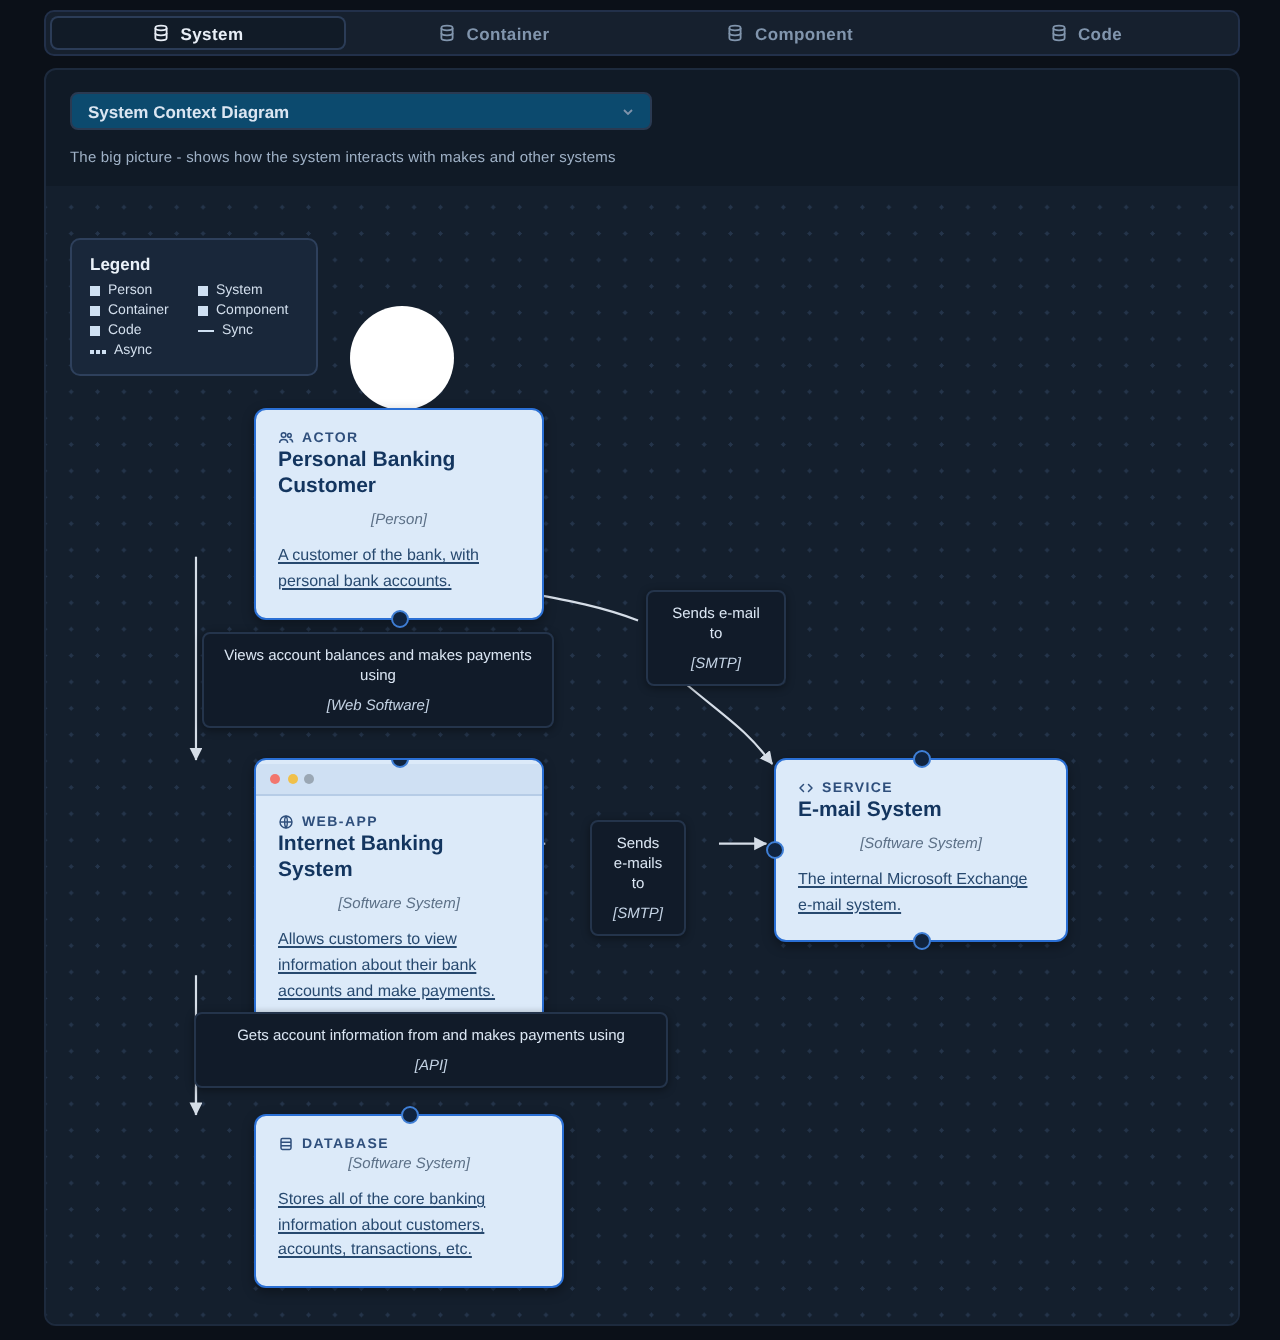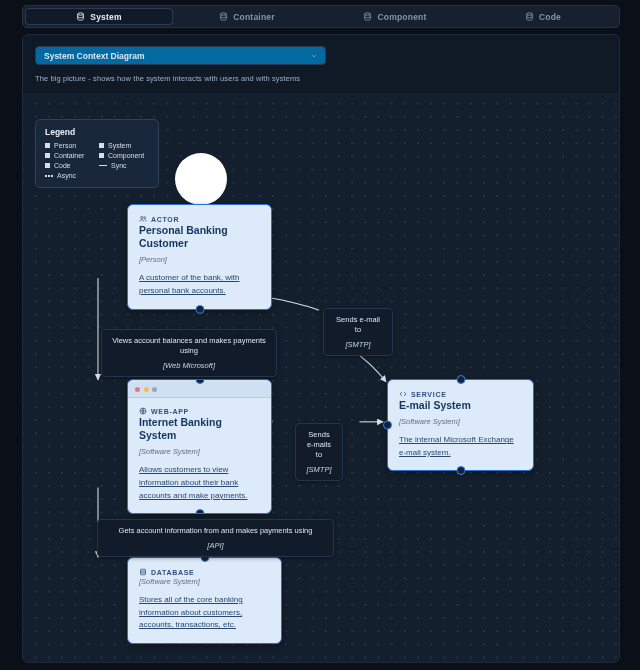--- a/index.html
+++ b/index.html
@@ -63,21 +63,21 @@
     height: 629px;
     overflow: hidden;
   }
 
   .panel-head { padding: 11px 12px 0 12px; }
 
   .select {
     position: relative;
     width: 291px;
     height: 19px;
-    background: #0369a1;
+    background: #0c4a6e;
     border: 1px solid #2a3a52;
     border-radius: 4px;
     display: flex;
     align-items: center;
     padding: 0 8px;
     font-size: 8.5px;
     font-weight: bold;
     color: #dbe6f2;
     cursor: pointer;
   }
@@ -202,20 +202,21 @@
     font-weight: bold;
     color: #13355f;
     line-height: 1.25;
     margin-bottom: 5px;
   }
   .node-type {
     font-size: 7.5px;
     font-style: italic;
     color: #5c7087;
     margin-bottom: 8px;
+    text-align: center;
   }
   .node-desc {
     font-size: 8px;
     color: #27496f;
     line-height: 1.58;
     text-decoration: underline;
   }
 
   
   .port {
@@ -233,21 +234,20 @@
 
   
   .edge-label {
     position: absolute;
     background: #111b29;
     border: 1px solid #24344b;
     border-radius: 4px;
     padding: 6px 9px;
     text-align: center;
     box-shadow: 0 1px 4px rgba(0,0,0,.4);
-    margin-top: 13px;
   }
   .edge-label .l1 {
     font-size: 7.5px;
     color: #dbe6f3;
     line-height: 1.35;
   }
   .edge-label .l2 {
     font-size: 7.5px;
     font-style: italic;
     color: #c4d3e4;
@@ -306,21 +306,21 @@
 
     <div class="panel-head">
       <div class="select">
         <span>System Context Diagram</span>
         <span class="chev">
           <svg viewBox="0 0 16 16" fill="none" stroke="currentColor" stroke-width="1.8">
             <path d="M4 6l4 4 4-4"></path>
           </svg>
         </span>
       </div>
-      <div class="subtitle">The big picture - shows how the system interacts with users and with systems</div>
+      <div class="subtitle">The big picture - shows how the system interacts with makes and other systems</div>
     </div>
 
     <div class="canvas">
 
       <svg class="edges" viewBox="0 0 604 571" preserveAspectRatio="none">
         <defs>
           <marker id="ah" markerWidth="7" markerHeight="7" refX="5.6" refY="3" orient="auto">
             <path d="M0,0 L6,3 L0,6 z" fill="#d5dde7"></path>
           </marker>
         </defs>
@@ -442,21 +442,21 @@
           <span>DATABASE</span>
         </div>
         <div class="node-type">[Software System]</div>
         <div class="node-desc">Stores all of the core banking information about customers, accounts, transactions, etc.</div>
         <span class="port top"></span>
 
       </div>
 
       <div class="edge-label" style="left:78px; top:223px; width:176px;">
         <div class="l1">Views account balances and makes payments using</div>
-        <div class="l2">[Web Microsoft]</div>
+        <div class="l2">[Web Software]</div>
       </div>
 
       <div class="edge-label" style="left:300px; top:202px; width:70px;">
         <div class="l1">Sends e-mail to</div>
         <div class="l2">[SMTP]</div>
       </div>
 
       <div class="edge-label" style="left:272px; top:317px; width:48px;">
         <div class="l1">Sends e-mails to</div>
         <div class="l2">[SMTP]</div>

